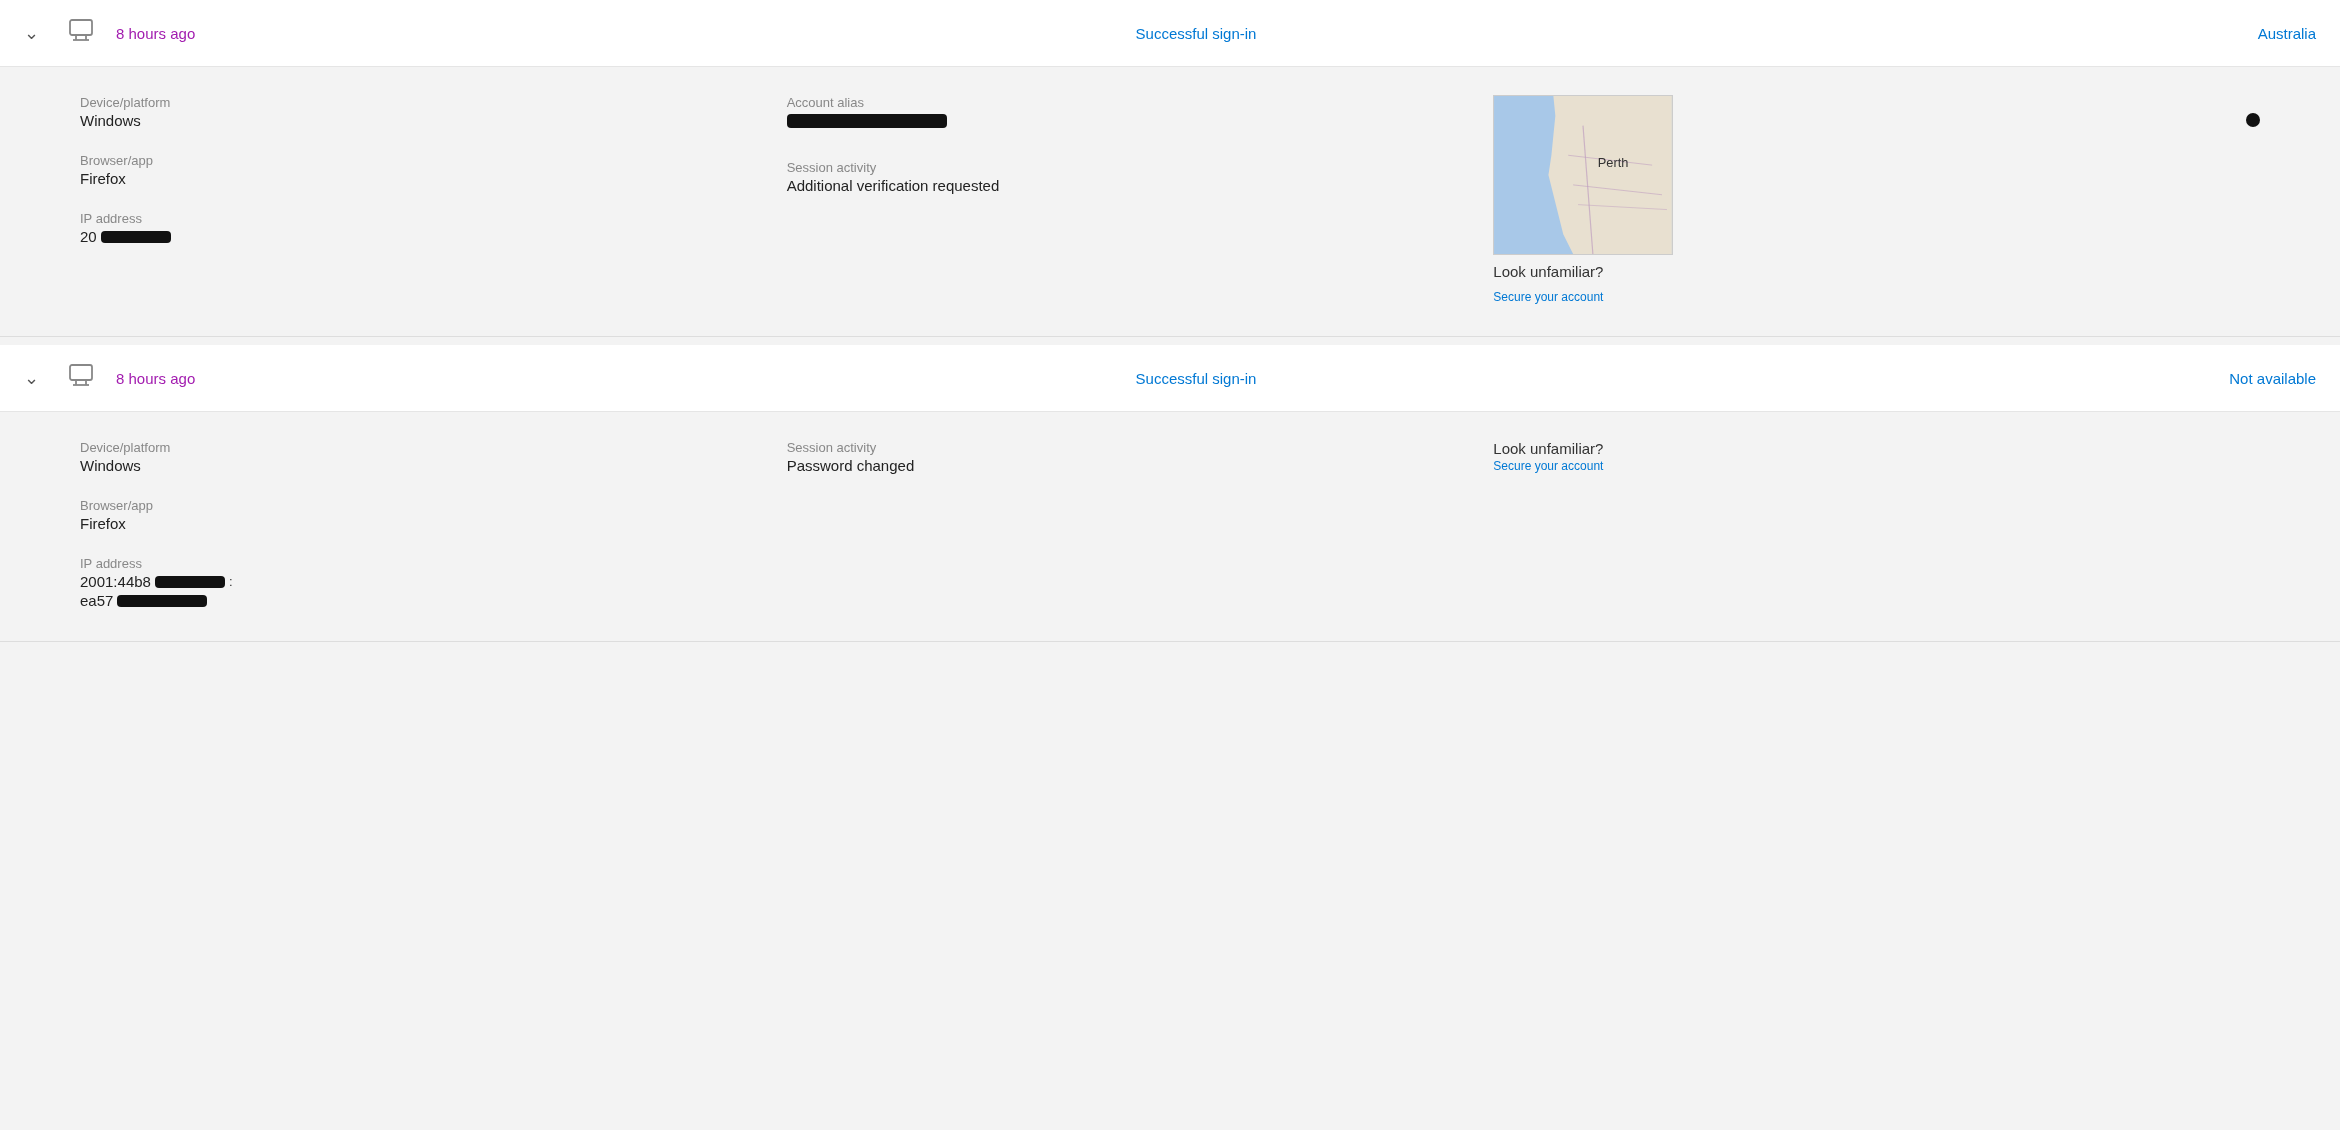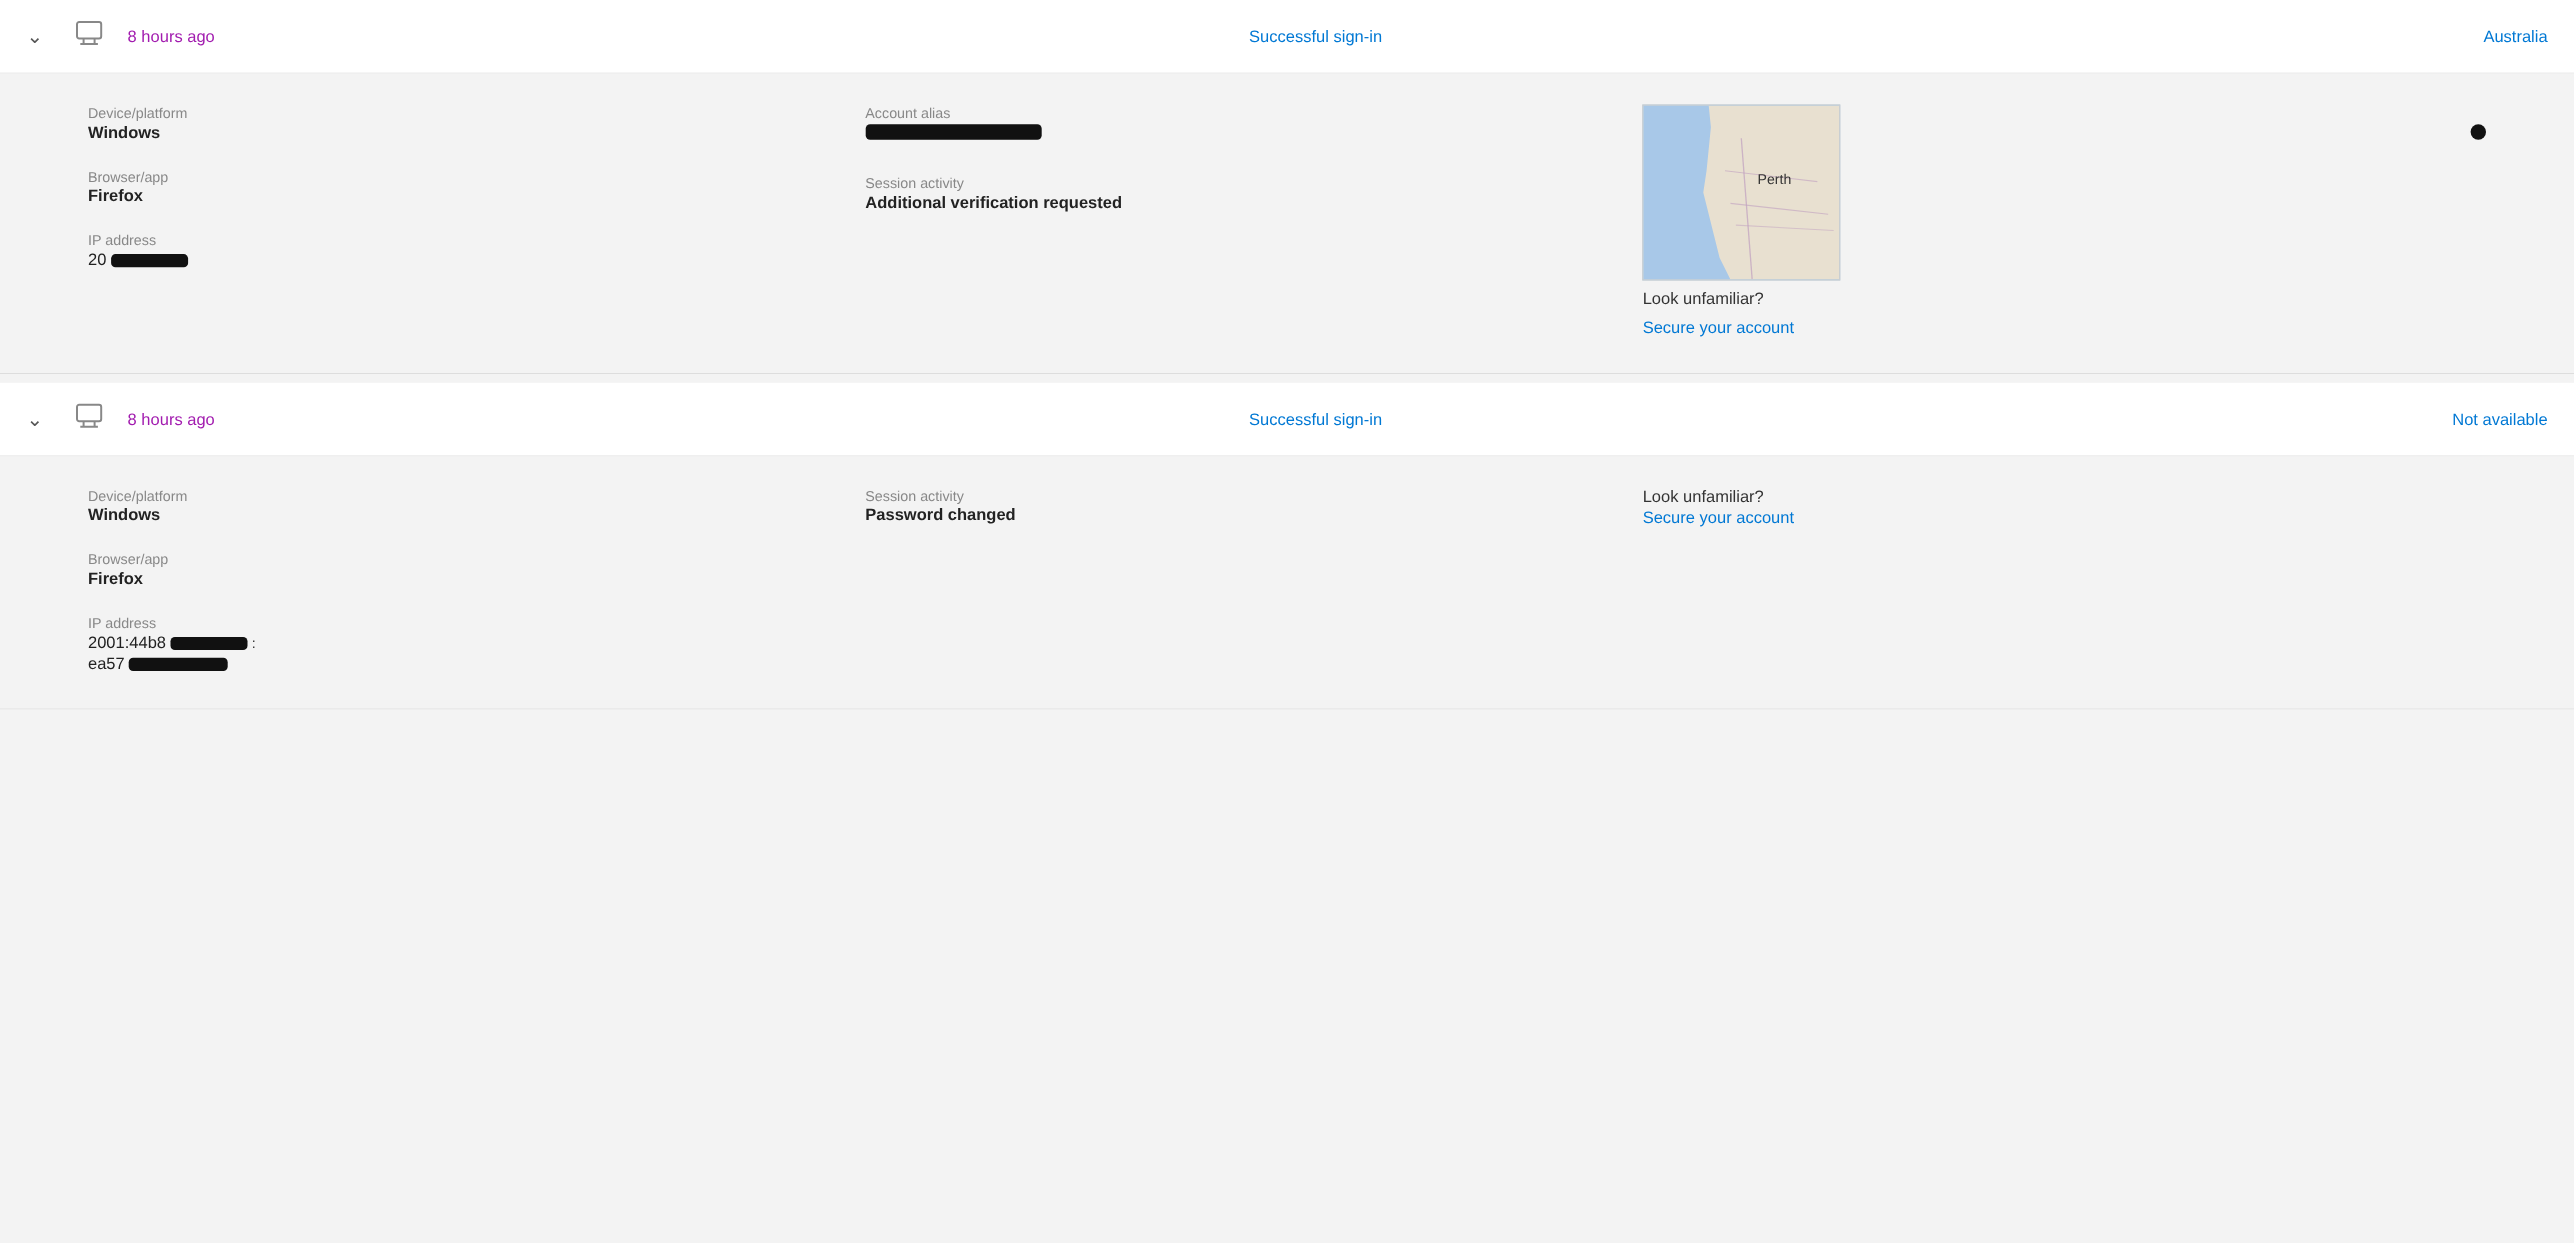--- a/index.html
+++ b/index.html
@@ -88,21 +88,21 @@
       margin-top: 18px;
     }
 
     .detail-label:first-child {
       margin-top: 0;
     }
 
     .detail-value {
       color: #222;
       font-size: 15px;
-      font-weight: 700;
+      font-weight: 400;
       margin-bottom: 0;
     }
 
     .detail-value-redacted {
       display: inline-block;
       background: #111;
       border-radius: 4px;
       height: 14px;
       width: 160px;
       vertical-align: middle;
@@ -143,21 +143,21 @@
       border: 1px solid #ccc;
     }
 
     .map-svg {
       width: 100%;
       height: 100%;
     }
 
     .secure-link {
       color: #0078d4;
-      font-size: 15px;
+      font-size: 12px;
       text-decoration: none;
       cursor: pointer;
     }
 
     .dot-indicator {
       width: 14px;
       height: 14px;
       background: #111;
       border-radius: 50%;
       margin-left: auto;

